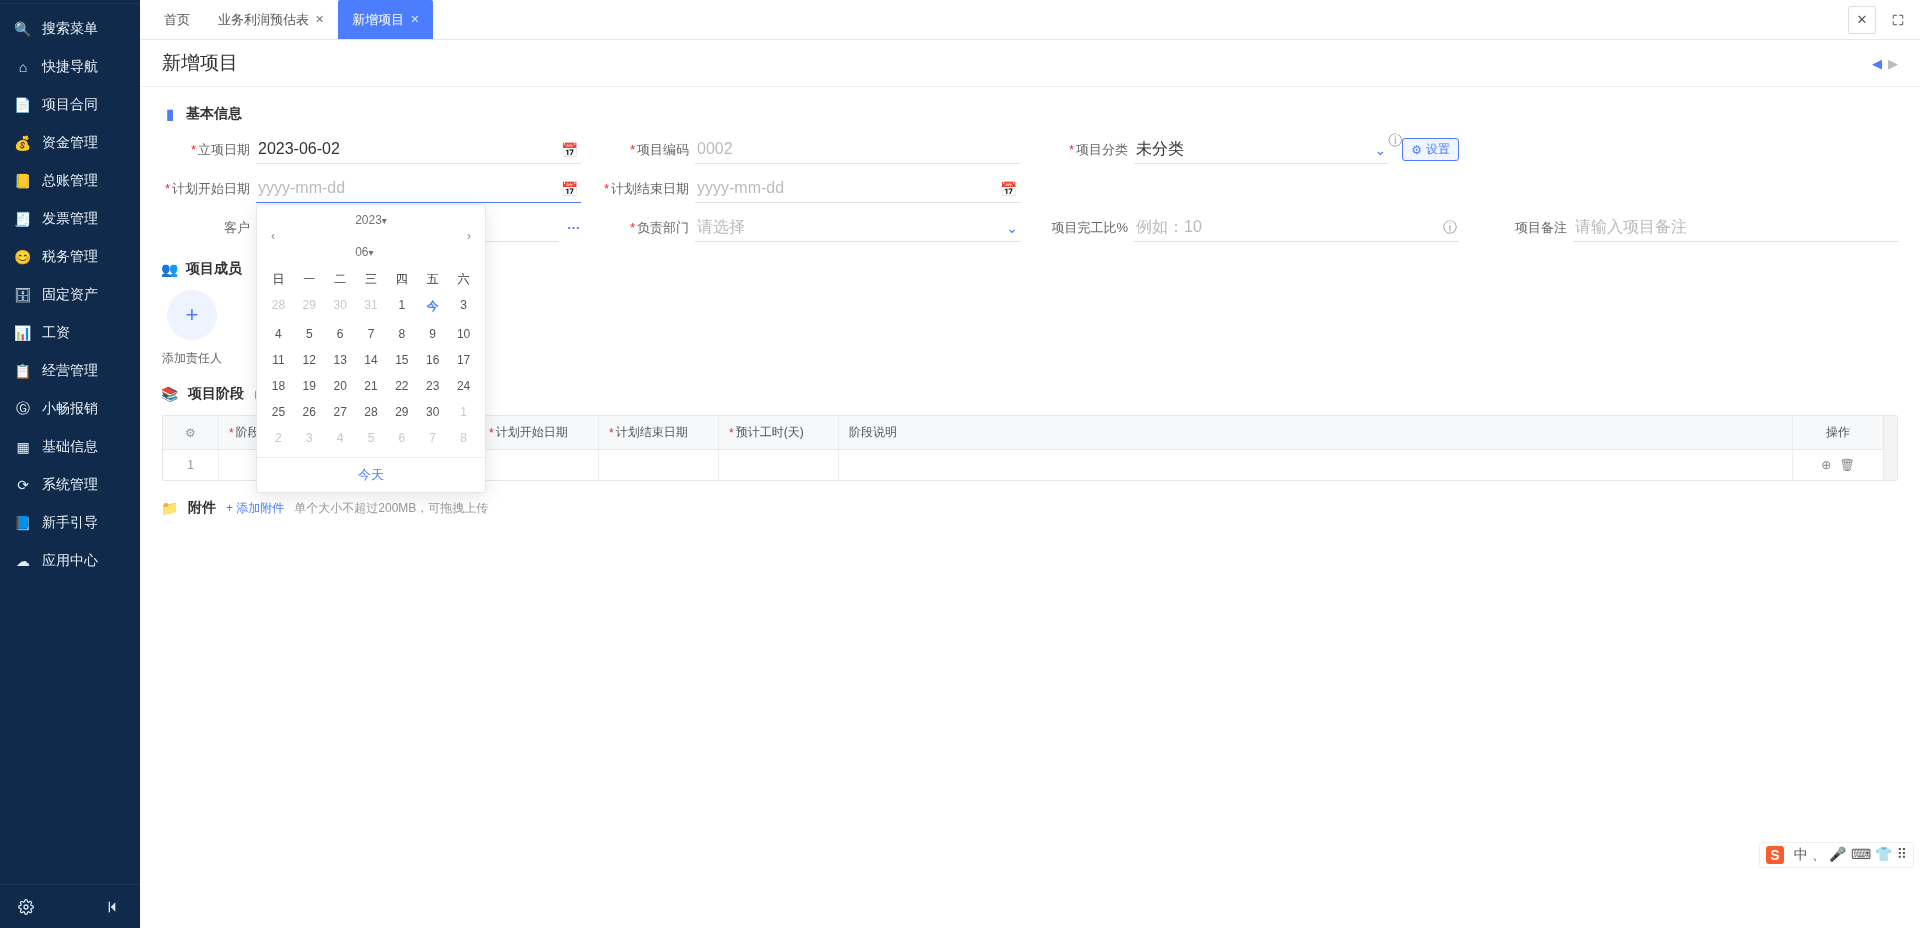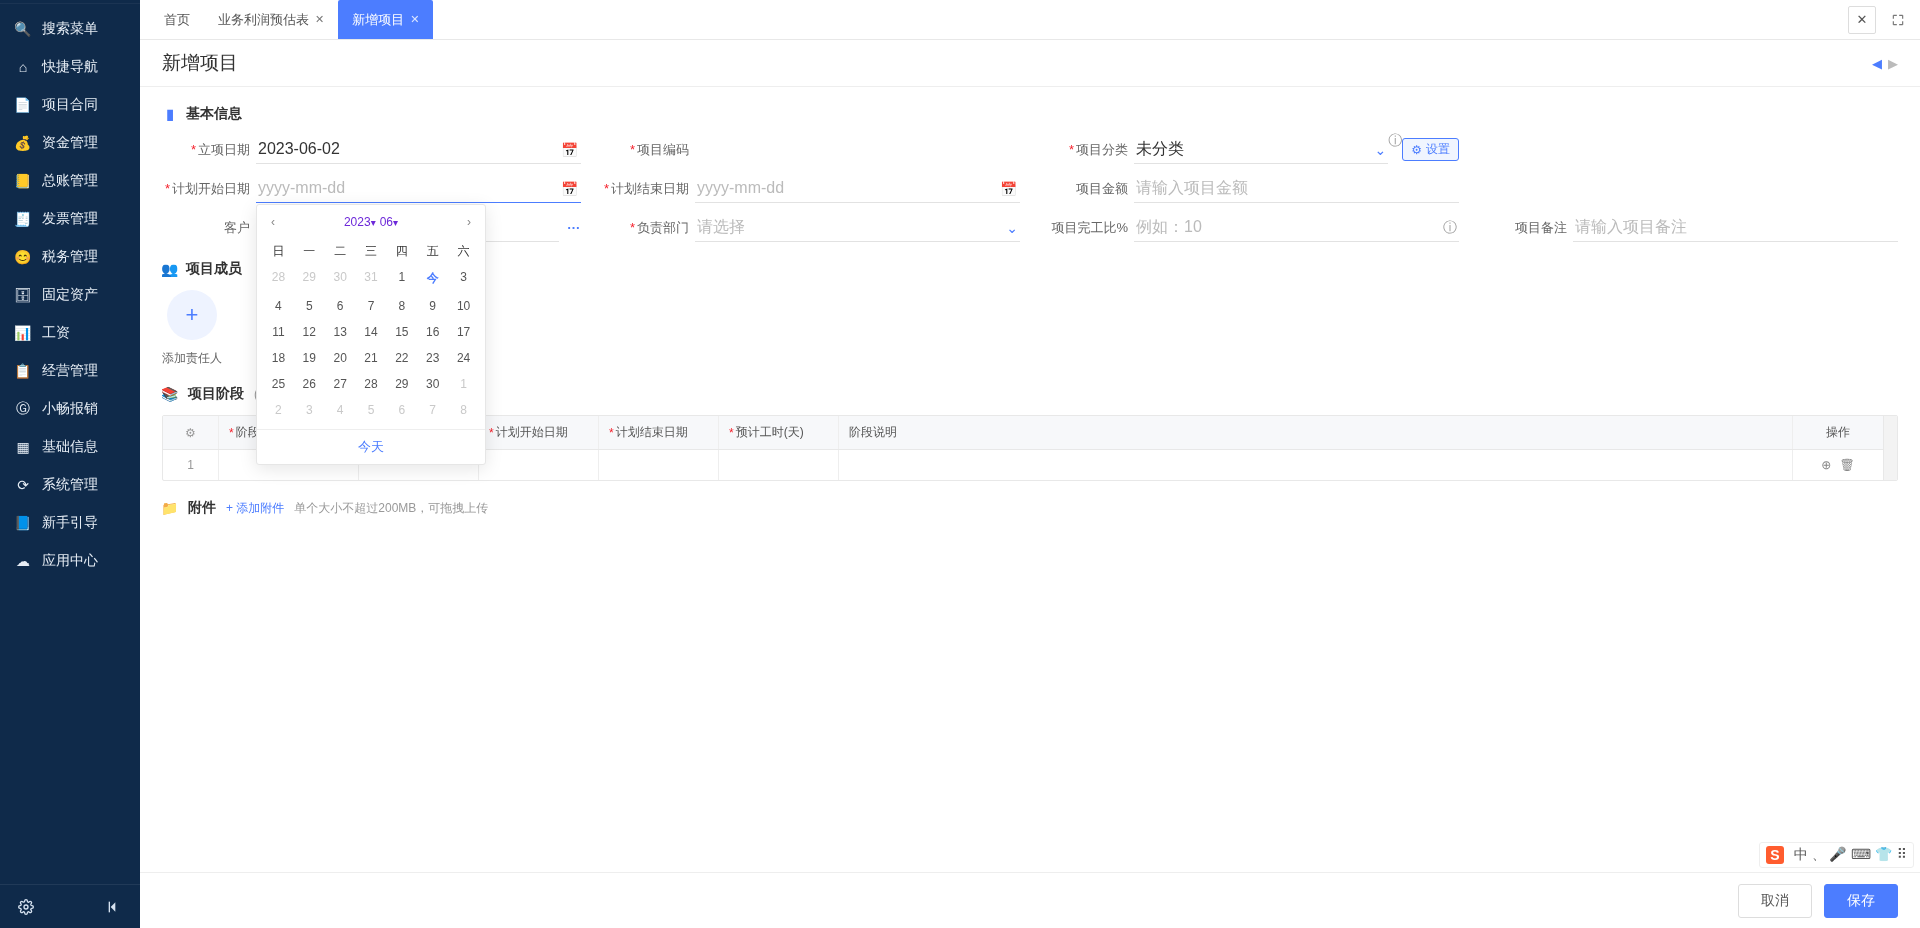--- a/index.html
+++ b/index.html
@@ -49,21 +49,21 @@
 .suffix-icon { position: absolute; right: 2px; top: 50%; transform: translateY(-50%); color: #4c7dff; font-size: 14px; pointer-events: none; }
 .suffix-icon.q { color: #999; cursor: pointer; pointer-events: auto; }
 .more-btn { color: #4c7dff; cursor: pointer; font-weight: 700; letter-spacing: 1px; }
 
 .chip-btn { border: 1px solid #4c7dff; color: #4c7dff; background: #f0f5ff; padding: 2px 8px; border-radius: 3px; font-size: 12px; cursor: pointer; display: inline-flex; gap: 4px; align-items: center; }
 
 
 .datepicker { position: absolute; top: 30px; left: 0; width: 230px; background: #fff; border: 1px solid #e6e6e6; box-shadow: 0 4px 18px rgba(0,0,0,.1); border-radius: 3px; z-index: 100; font-size: 12px; }
 .dp-head { display: flex; align-items: center; justify-content: space-between; padding: 8px 10px; }
 .dp-arrow { cursor: pointer; color: #888; padding: 2px 4px; }
-.dp-title { display: flex; gap: 4px; font-weight: 500; color: #6d28d9; }
+.dp-title { display: flex; gap: 18px; font-weight: 500; color: #737373; flex-direction: column; }
 .dp-grid { display: grid; grid-template-columns: repeat(7, 1fr); text-align: center; padding: 0 6px 6px; }
 .dp-wd { color: #333; font-weight: 500; padding: 4px 0; font-size: 12px; }
 .dp-day { padding: 6px 0; color: #555; cursor: pointer; border-radius: 3px; font-size: 12px; }
 .dp-day.muted { color: #c9c9c9; }
 .dp-day.today { color: #4c7dff; font-weight: 600; }
 .dp-foot { border-top: 1px solid #eee; text-align: center; padding: 8px 0; color: #4c7dff; cursor: pointer; font-size: 13px; }
 
 
 .members-row { display: flex; gap: 20px; }
 .add-card { display: flex; flex-direction: column; align-items: center; gap: 10px; }
@@ -232,20 +232,21 @@
         <div class="form-row">
           <div class="field">
             <div class="field-label"><span class="req">*</span><span>立项日期</span></div>
             <div class="field-input">
               <input class="input" value="2023-06-02" style="">
               <span class="suffix-icon">📅</span>
             </div>
           </div>
           <div class="field">
             <div class="field-label"><span class="req">*</span><span>项目编码</span></div>
+            <div class="field-input"><input class="input" placeholder="0002" style=""></div>
           </div>
           <div class="field">
             <div class="field-label"><span class="req">*</span><span>项目分类</span></div>
             <div class="field-input" style="display:flex;gap:0;align-items:center">
               <div style="flex:1;position:relative">
                 <input class="input" value="未分类" style="">
                 <span class="suffix-icon" style="color:#4c7dff">⌄</span>
               </div>
               <span class="suffix-icon q" style="position:static">ⓘ</span>
               <span class="chip-btn">⚙ <span>设置</span></span>
@@ -324,24 +325,20 @@
               </div>
             </div>
           </div>
           <div class="field">
             <div class="field-label"><span class="req">*</span><span>计划结束日期</span></div>
             <div class="field-input">
               <input class="input" placeholder="yyyy-mm-dd" style="">
               <span class="suffix-icon">📅</span>
             </div>
           </div>
-          <div class="field">
-            <div class="field-label"><span>项目金额</span></div>
-            <div class="field-input"><input class="input" placeholder="请输入项目金额" style=""></div>
-          </div>
         </div>
 
         <div class="form-row">
           <div class="field">
             <div class="field-label"><span>客户</span></div>
             <div class="field-input" style="display:flex;gap:8px;align-items:center">
               <input class="input" style="flex: 1 1 0%;">
               <span class="more-btn">⋯</span>
             </div>
           </div>
@@ -433,23 +430,19 @@
       <div class="section">
         <div class="section-head section-sub">
           <span class="marker" style="color:#8a6cff">📁</span>
           <span>附件</span>
           <span class="link">+ <span>添加附件</span></span>
           <span class="minor">单个大小不超过200MB，可拖拽上传</span>
         </div>
       </div>
     </div>
 
-    <div class="footer">
-      <button class="btn btn-default">取消</button>
-      <button class="btn btn-primary">保存</button>
-    </div>
   </div>
 </div>
 
 <div class="ime">
   <span style="background:#ff5c2e;color:#fff;border-radius:3px;padding:1px 4px;font-weight:700">S</span>
   <span id="ime-items"><span style="margin-left: 4px;">中</span><span style="margin-left: 4px;">、</span><span style="margin-left: 4px;">🎤</span><span style="margin-left: 4px;">⌨</span><span style="margin-left: 4px;">👕</span><span style="margin-left: 4px;">⠿</span></span>
 </div>
 
 </body></html>

